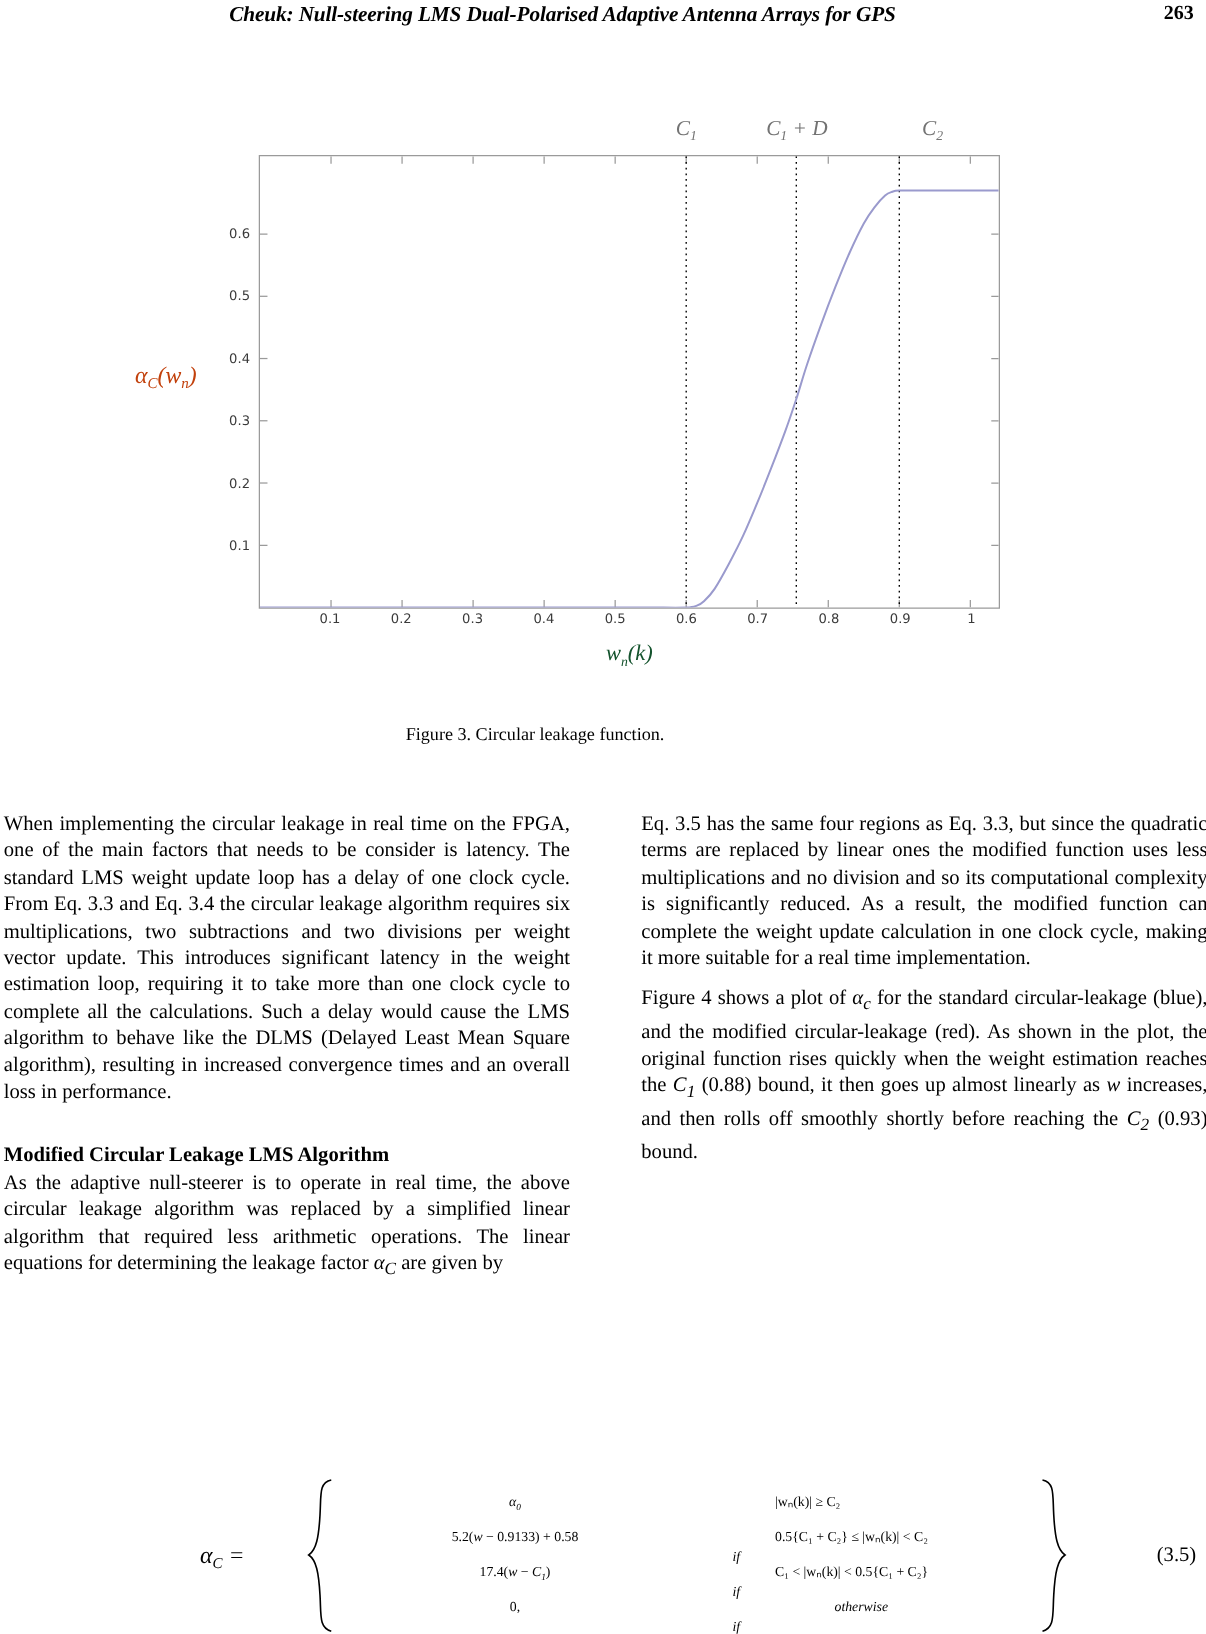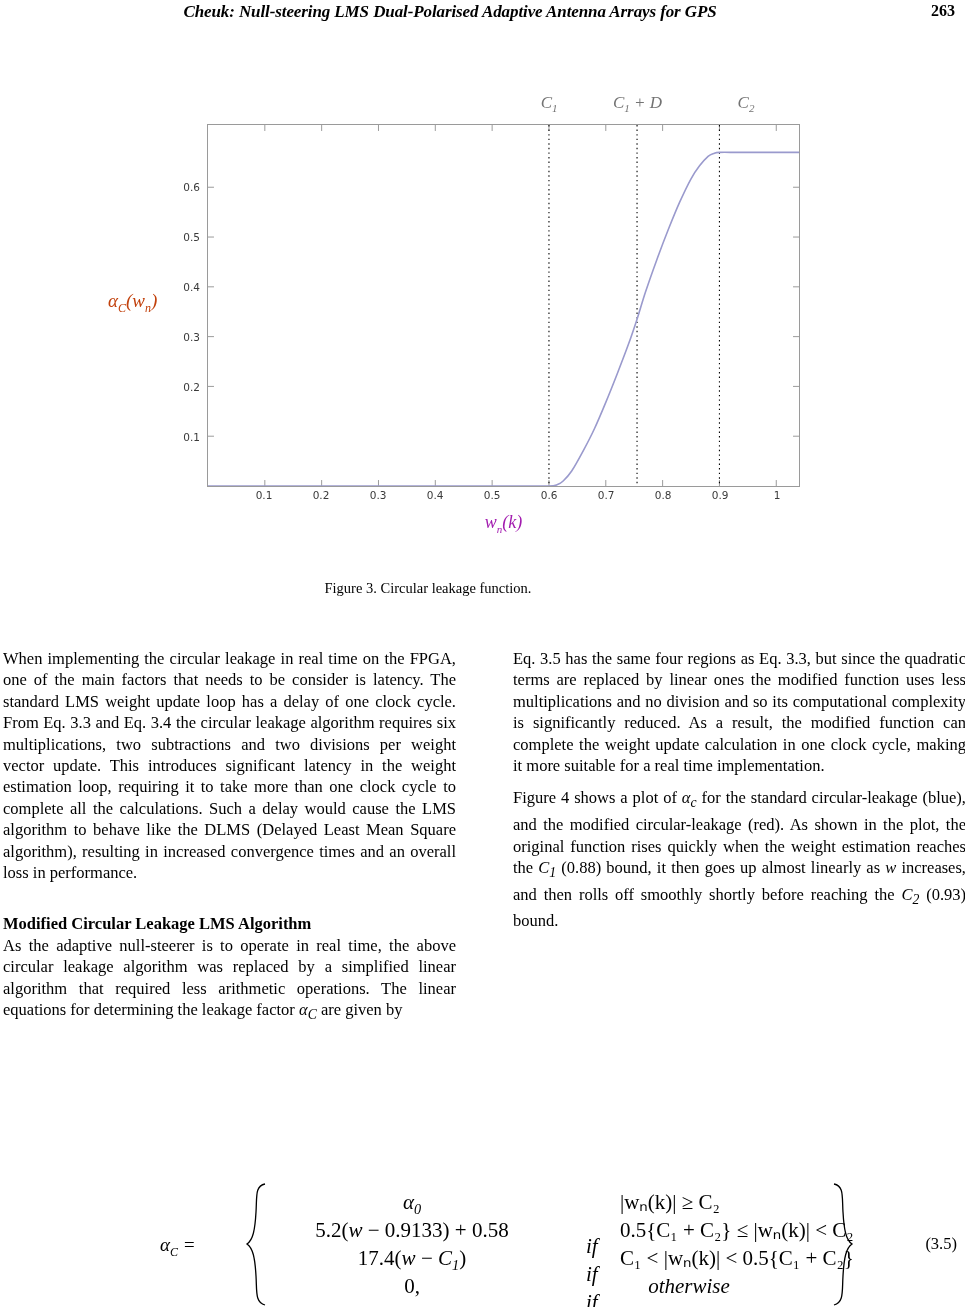--- a/index.html
+++ b/index.html
@@ -142,21 +142,21 @@
   .ylabel sub { font-size: 12px; }
   .xlabel {
     position: absolute;
     left: 207px;
     top: 427px;
     width: 593px;
     text-align: center;
     font-family: "Liberation Serif", serif;
     font-style: italic;
     font-size: 18px;
-    color: #a21caf;
+    color: #14532d;
   }
   .xlabel sub { font-size: 11px; }
 
   .fig-caption {
     position: absolute;
     left: 0;
     top: 495px;
     width: 856px;
     text-align: center;
     font-family: "Liberation Serif", serif;
@@ -227,21 +227,21 @@
     width: 575px;
     height: 120px;
   }
   .eq-row {
     position: absolute;
     left: 0;
     width: 575px;
     height: 28px;
     line-height: 28px;
     font-family: "Liberation Serif", serif;
-    font-size: 21px;
+    font-size: 11px;
   }
   .eq-expr {
     position: absolute;
     left: 0;
     width: 300px;
     text-align: center;
   }
   .eq-if {
     position: absolute;
     left: 324px;

